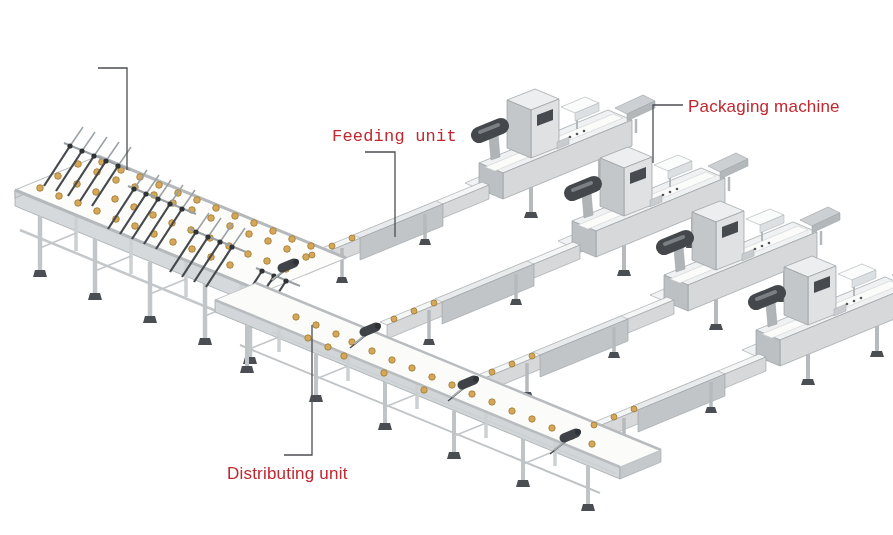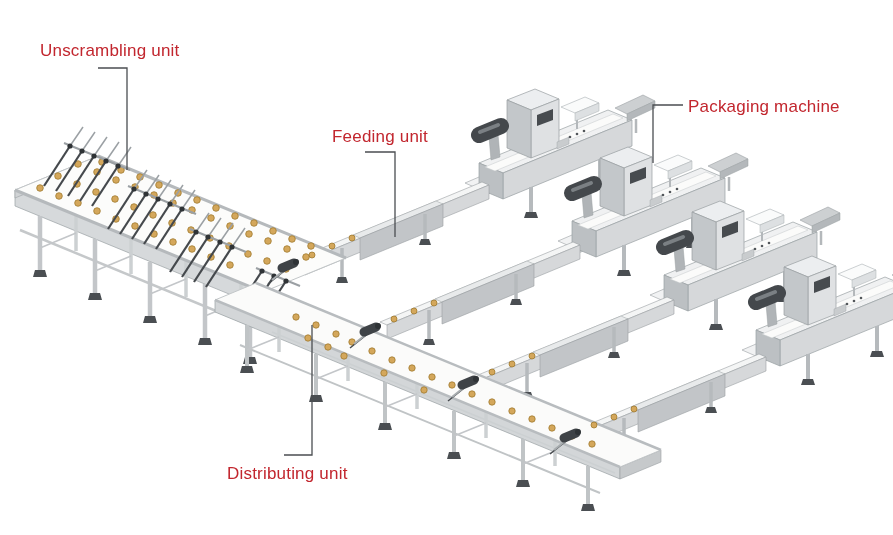--- a/index.html
+++ b/index.html
@@ -13,21 +13,21 @@
   .stage svg{position:absolute;left:0;top:0;}
   .diagram-label{
     position:absolute;
     color:#c2262e;
     font-size:17px;
     line-height:1.15;
     white-space:nowrap;
     letter-spacing:0.2px;
   }
   .lbl-unscrambling{left:40px;top:41px;}
-  .lbl-feeding{left:332px;top:127px;}
+  .lbl-feeding{left:332px;top:127px;font-family:Liberation Mono, monospace;}
   .lbl-packaging{left:688px;top:97px;}
   .lbl-distributing{left:227px;top:464px;}
 </style>
 </head>
 <body>
 
 <div class="stage">
 
 <svg width="893" height="535" viewBox="0 0 893 535">
   <defs>
@@ -374,18 +374,17 @@
   </g>
 
   <g fill="none" stroke="#4b4e52" stroke-width="1.3">
     <polyline points="98,68 127,68 127,170"></polyline>
     <polyline points="365,152 395,152 395,237"></polyline>
     <polyline points="683,105 653,105 653,163"></polyline>
     <polyline points="312,325 312,455 284,455"></polyline>
   </g>
 </svg>
 
-<div class="diagram-label lbl-unscrambling">Unscrambling unit</div>
 <div class="diagram-label lbl-feeding">Feeding unit</div>
 <div class="diagram-label lbl-distributing">Distributing unit</div>
 <div class="diagram-label lbl-packaging">Packaging machine</div>
 
 </div>
 
 </body></html>

